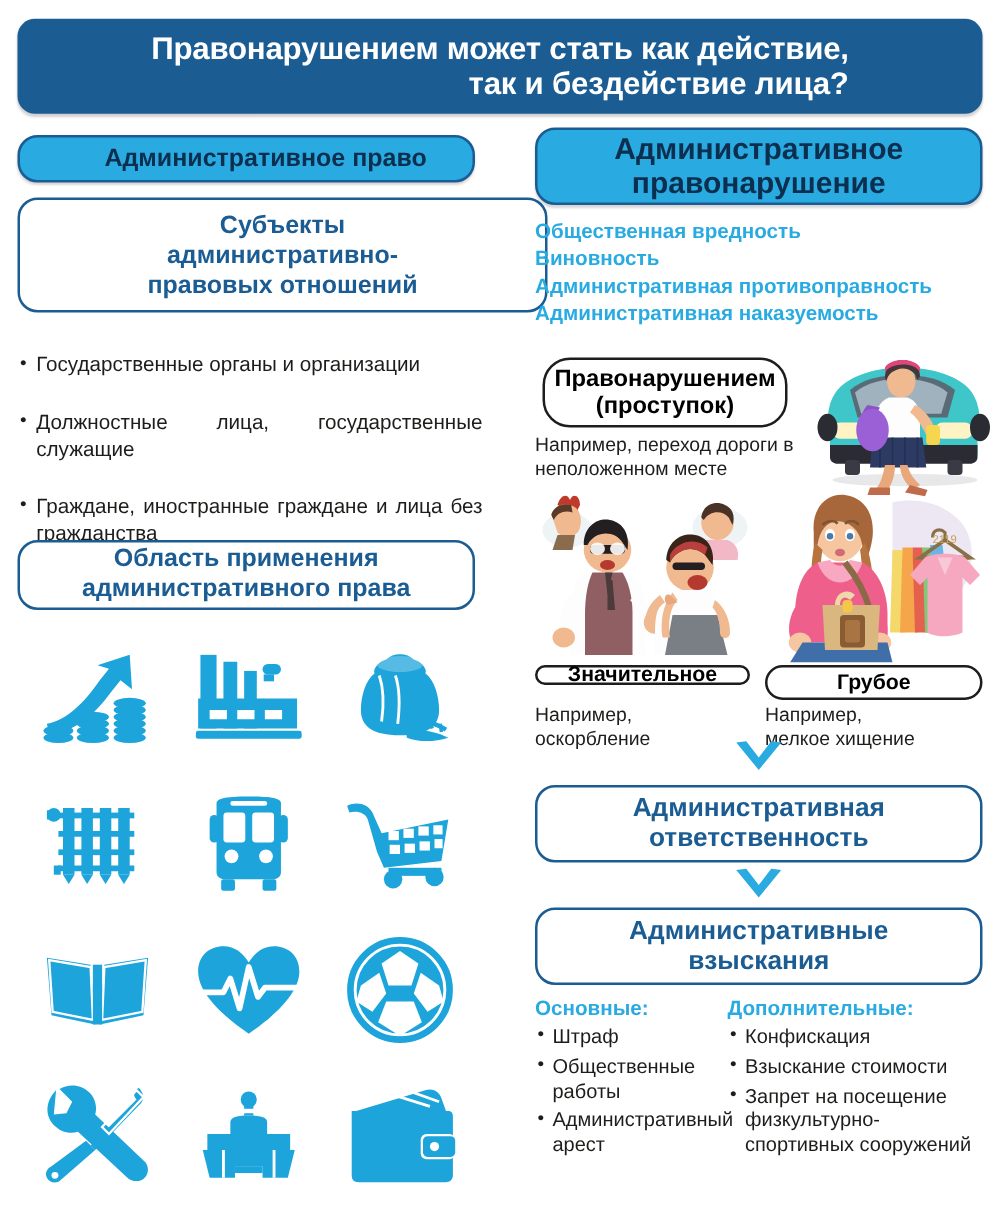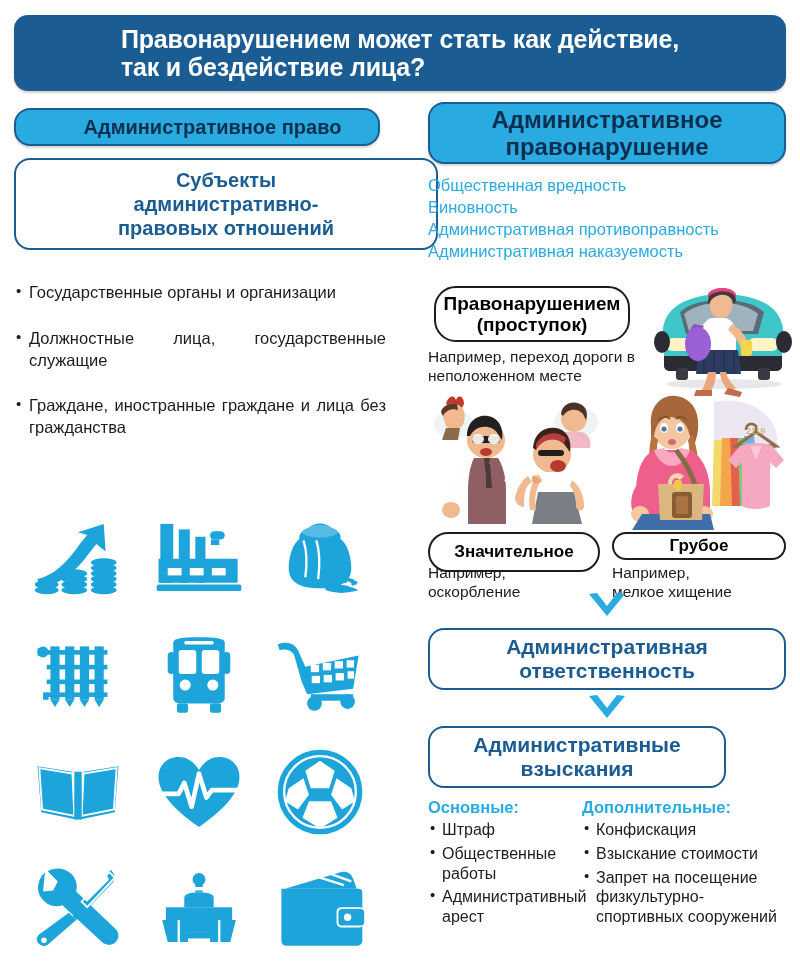--- a/index.html
+++ b/index.html
@@ -13,21 +13,21 @@
 
   
   .header-bar {
     position: absolute; left: 14px; top: 15px; width: 772px; height: 76px;
     background: #1b5c93; border-radius: 14px;
     display: flex; align-items: center; justify-content: center;
     box-shadow: 0 2px 2px rgba(0,0,0,.18);
   }
   .header-bar .htxt {
     color: #ffffff; font-weight: bold; font-size: 25px; line-height: 1.12;
-    text-align: left; letter-spacing: -0.2px; padding: 0 14px;
+    text-align: right; letter-spacing: -0.2px; padding: 0 14px;
   }
 
   
   .pill-cyan {
     position: absolute; background: #29ABE2;
     border: 2.5px solid #1b5c93; border-radius: 16px;
     display: flex; align-items: center; justify-content: center;
     color: #0d2f4f; font-weight: bold; text-align: center;
     box-shadow: 0 2px 2px rgba(0,0,0,.16);
   }
@@ -37,48 +37,48 @@
   
   .box-outline {
     position: absolute; background: #ffffff;
     border: 2.5px solid #1b5c93; border-radius: 16px;
     display: flex; align-items: center; justify-content: center;
     text-align: center; color: #1b5c93; font-weight: bold;
   }
   #box-subjects { left: 14px; top: 158px; width: 424px; height: 92px; font-size: 20px; line-height: 1.2; }
   #box-scope { left: 14px; top: 432px; width: 366px; height: 56px; font-size: 20px; line-height: 1.18; }
   #box-responsibility { left: 428px; top: 628px; width: 358px; height: 62px; font-size: 21px; line-height: 1.16; }
-  #box-penalties { left: 428px; top: 726px; width: 298px; height: 62px; font-size: 21px; line-height: 1.16; }
+  #box-penalties { left: 428px; top: 726px; width: 358px; height: 62px; font-size: 21px; line-height: 1.16; }
 
   
   .pill-black {
     position: absolute; background: #fff;
     border: 2px solid #1d1d1b; border-radius: 22px;
     display: flex; align-items: center; justify-content: center;
     text-align: center; color: #000; font-weight: bold; line-height: 1.12;
   }
   #pill-minor { left: 434px; top: 286px; width: 196px; height: 56px; font-size: 19px; }
-  #pill-significant { left: 428px; top: 532px; width: 172px; height: 40px; font-size: 17px; }
+  #pill-significant { left: 428px; top: 532px; width: 172px; height: 16px; font-size: 17px; }
   #pill-gross { left: 612px; top: 532px; width: 174px; height: 28px; font-size: 17px; }
 
   
   #subject-list {
     position: absolute; left: 14px; top: 258px; width: 372px;
     font-size: 16.5px; color: #1d1d1b; line-height: 1.32;
   }
   #subject-list li { list-style: none; position: relative; padding-left: 15px; margin-bottom: 9px; text-align: justify; margin-top: 24px; }
   #subject-list li:last-child { margin-bottom: 0; }
   #subject-list li::before {
     content: "•"; position: absolute; left: 2px; top: -1px; font-size: 15px; color: #1d1d1b;
   }
 
   
   #features {
     position: absolute; left: 428px; top: 174px; width: 360px;
-    color: #29ABE2; font-weight: normal; font-size: 16.5px; line-height: 1.34;
+    color: #29ABE2; font-weight: bold; font-size: 16.5px; line-height: 1.34;
   }
   #features div { white-space: nowrap; }
 
   
   .caption {
     position: absolute; color: #1d1d1b; font-size: 15.5px; line-height: 1.22;
   }
   #cap-minor { left: 428px; top: 348px; width: 230px; }
   #cap-significant { left: 428px; top: 564px; width: 170px; }
   #cap-gross { left: 612px; top: 564px; width: 180px; }
@@ -134,20 +134,26 @@
       <span>правовых отношений</span>
     </div>
   </div>
 
   <ul id="subject-list">
     <li>Государственные органы и организации</li>
     <li>Должностные лица, государственные служащие</li>
     <li>Граждане, иностранные граждане и лица без гражданства</li>
   </ul>
 
+  <div class="box-outline" id="box-scope">
+    <div>
+      <span>Область применения</span><br>
+      <span>административного права</span>
+    </div>
+  </div>
 
   <div id="icon-grid">
 
     <div class="ic">
       <svg viewBox="0 0 100 100" aria-hidden="true">
         <path d="M6 74 C24 70 38 56 52 36 L60 26 L50 23 L78 14 L80 44 L70 36 L62 46 C46 68 30 80 8 84 Z"></path>
         <ellipse cx="16" cy="86" rx="13" ry="4.6"></ellipse>
           <ellipse cx="16" cy="80" rx="13" ry="4.6"></ellipse>
         <ellipse cx="46" cy="86" rx="14" ry="4.6"></ellipse>
           <ellipse cx="46" cy="80" rx="14" ry="4.6"></ellipse>

